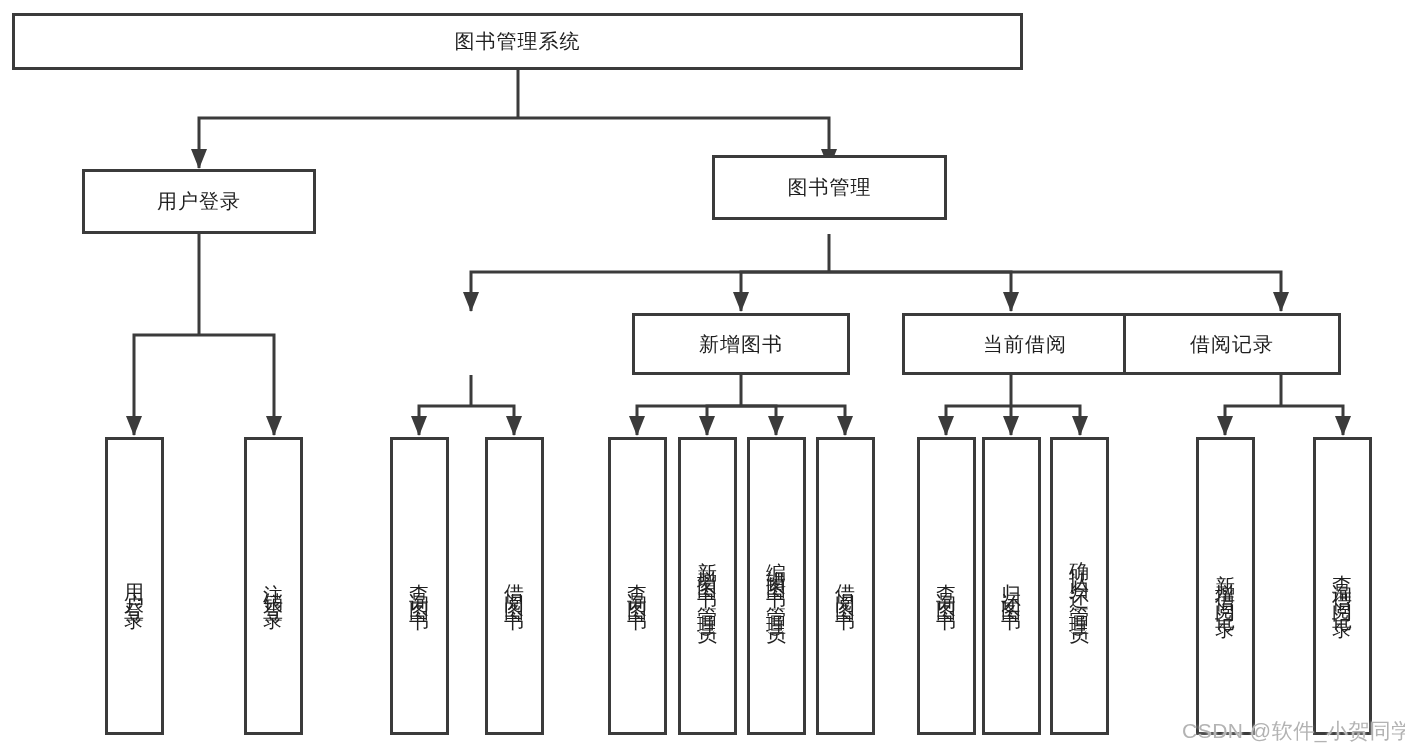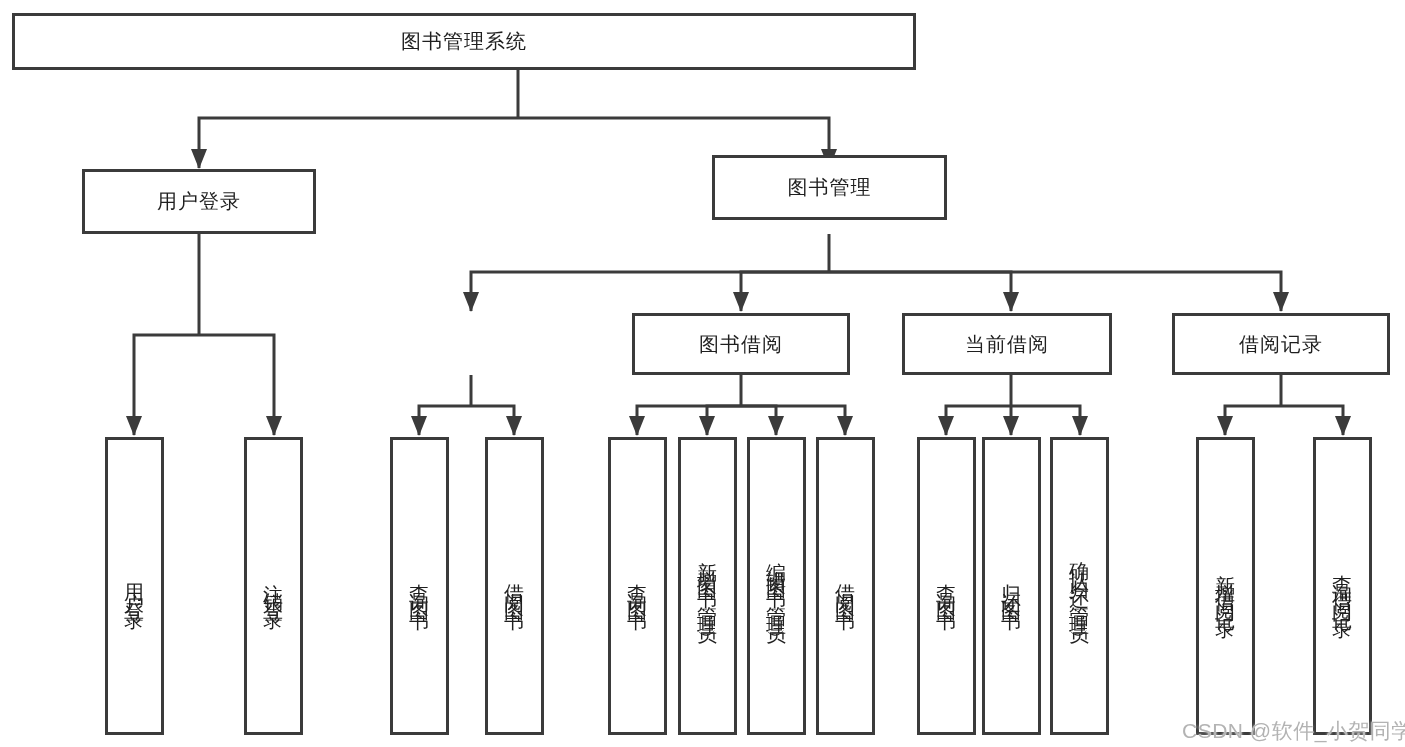--- a/index.html
+++ b/index.html
@@ -38,27 +38,27 @@
     z-index: 1;
     letter-spacing: 1px;
   }
   .vbox {
     writing-mode: vertical-lr;
     text-orientation: mixed;
     letter-spacing: 9px;
     line-height: 1;
   }
   
-  .n-root  { left: 12px;   top: 13px;  width: 904px; height: 57px; }
+  .n-root  { left: 12px;   top: 13px;  width: 1011px; height: 57px; }
   .n-l2-0  { left: 82px;   top: 169px; width: 234px;  height: 65px; }
   .n-l2-1  { left: 712px;  top: 155px; width: 235px;  height: 65px; }
   .n-l3-0  { left: 362px;  top: 313px; width: 218px;  height: 62px; }
   .n-l3-1  { left: 632px;  top: 313px; width: 218px;  height: 62px; }
-  .n-l3-2  { left: 902px;  top: 313px; width: 210px;  height: 62px; }
-  .n-l3-3  { left: 1172px; top: 313px; width: 218px;  height: 62px; }
+  .n-l3-2  { left: 902px;  top: 313px; width: 246px;  height: 62px; }
+  .n-l3-3  { left: 1123px; top: 313px; width: 218px;  height: 62px; }
   .leaf    { top: 437px; width: 59px; height: 298px; }
   .lf-0  { left: 105px; }
   .lf-1  { left: 244px; }
   .lf-2  { left: 390px; }
   .lf-3  { left: 485px; }
   .lf-4  { left: 608px; }
   .lf-5  { left: 678px; }
   .lf-6  { left: 747px; }
   .lf-7  { left: 816px; }
   .lf-8  { left: 917px; }
@@ -138,21 +138,21 @@
         <path d="M1281,406 L1343,406 L1343,435" marker-end="url(#ah)"></path>
       </g>
     </g>
   </svg>
 
   <div class="box n-root">图书管理系统</div>
 
   <div class="box n-l2-0">用户登录</div>
   <div class="box n-l2-1">图书管理</div>
 
-  <div class="box n-l3-1">图书借阅</div>
+  <div class="box n-l3-1">新增图书</div>
   <div class="box n-l3-2">当前借阅</div>
   <div class="box n-l3-3">借阅记录</div>
 
   <div class="box vbox leaf lf-0">用户登录</div>
   <div class="box vbox leaf lf-1">注销登录</div>
 
   <div class="box vbox leaf lf-2">查询图书</div>
   <div class="box vbox leaf lf-3">借阅图书</div>
 
   <div class="box vbox leaf lf-4">查询图书</div>

